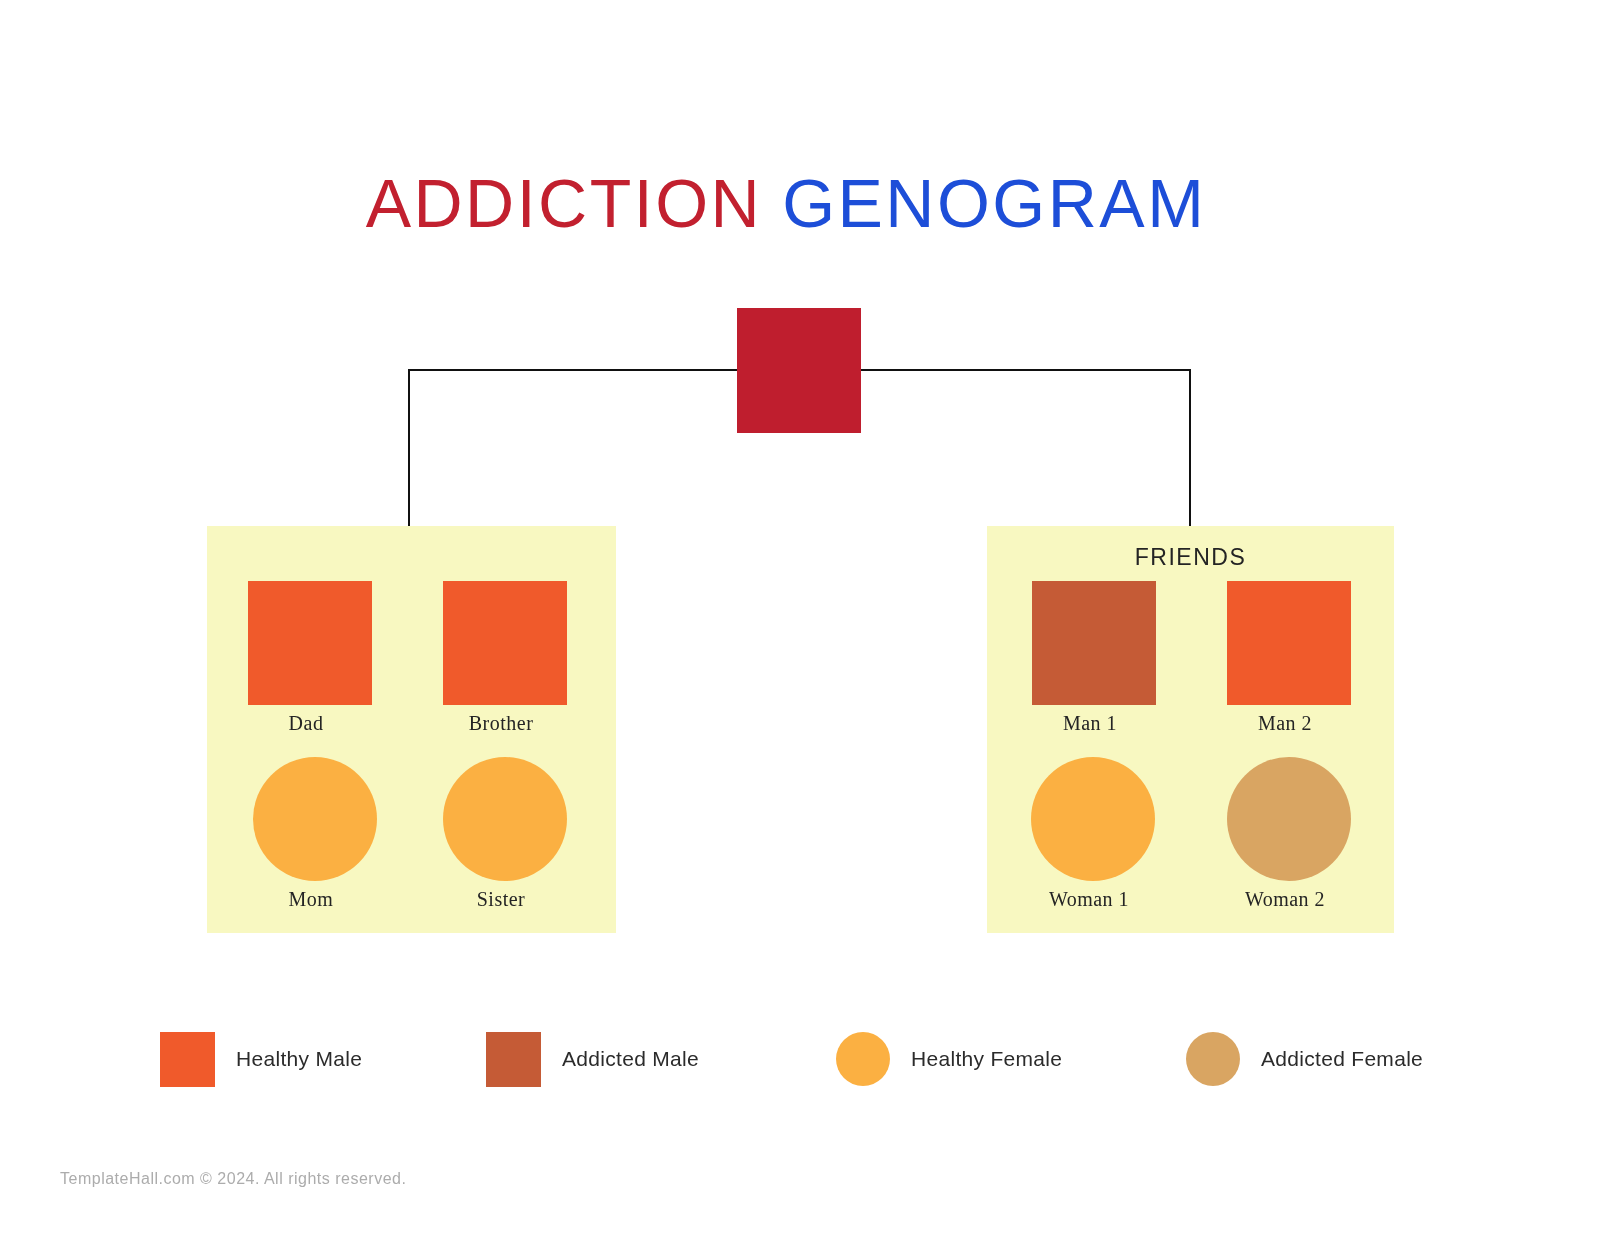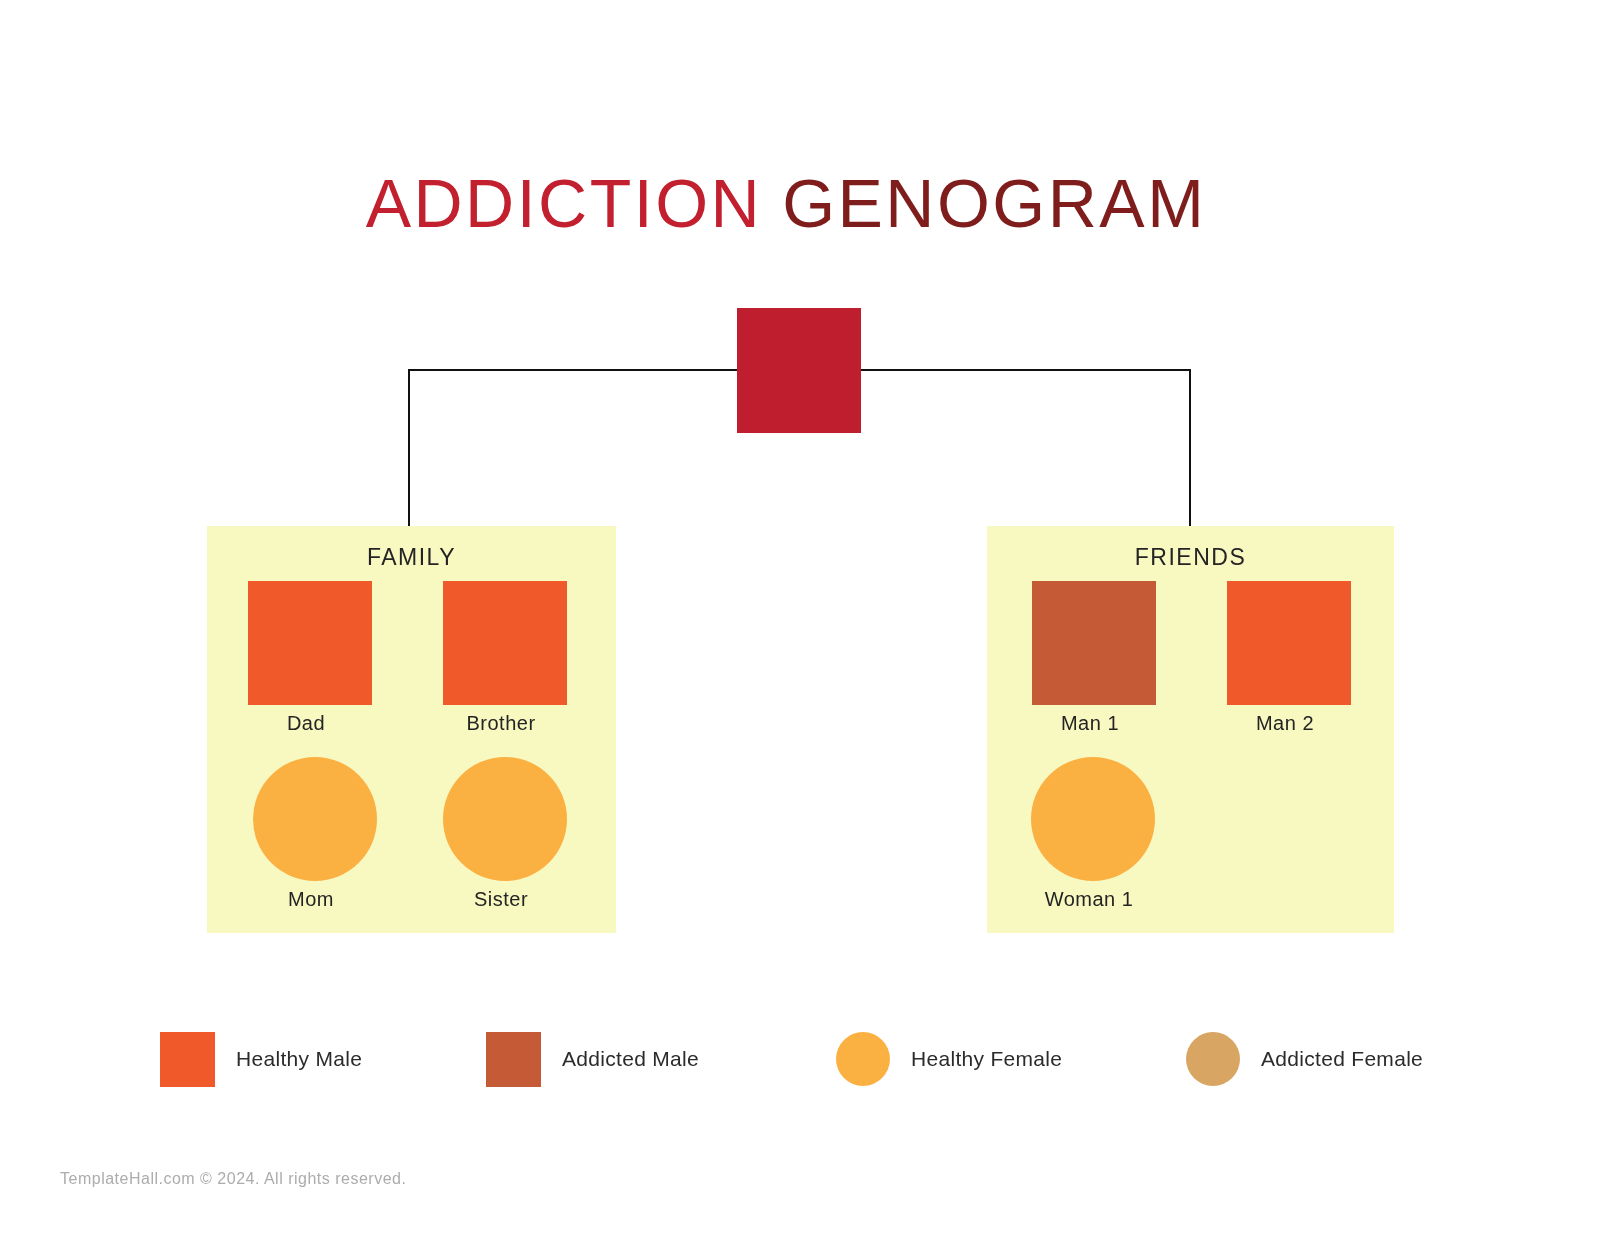--- a/index.html
+++ b/index.html
@@ -60,20 +60,21 @@
     width: 100%;
     text-align: center;
     font-size: 23px;
     letter-spacing: 1.5px;
     color: #242424;
   }
   .member {
     position: absolute;
     width: 116px;
     text-align: center;
+    font-family: Liberation Serif, serif;
   }
   .member .shape {
     width: 124px;
     height: 124px;
   }
   .member .shape.circle { border-radius: 50%; }
   .member-label {
     margin-top: 7px;
     font-size: 20px;
     letter-spacing: 0.5px;
@@ -108,31 +109,30 @@
     color: #ACACAC;
     white-space: nowrap;
   }
 </style>
 </head>
 <body>
 
 <div class="page">
 
   <div class="title">
-    <span class="word-red" style="color: rgb(194, 32, 47);">ADDICTION</span><span style="color: #7f1d1d; text-align: center;">GENOGRAM</span>
+    <span class="word-red" style="color: rgb(194, 32, 47);">ADDICTION</span><span style="color: #1d4ed8; text-align: center;">GENOGRAM</span>
   </div>
 
   <div class="line line-h" style="left:408px; top:369px; width:783px;"></div>
   <div class="line line-v" style="left:408px; top:369px; height:158px;"></div>
   <div class="line line-v" style="left:1189px; top:369px; height:158px;"></div>
 
   <div class="root-node" style="background-color: rgb(191, 30, 46);"></div>
 
   <div class="group-box" style="left:207px; top:526px;">
-    <div class="group-title">FAMILY</div>
 
     <div class="member" style="left:41px; top:55px;">
       <div class="shape square" style="background-color: rgb(240, 90, 43);"></div>
       <div class="member-label">Dad</div>
     </div>
 
     <div class="member" style="left:236px; top:55px;">
       <div class="shape square" style="background-color: rgb(240, 90, 43);"></div>
       <div class="member-label">Brother</div>
     </div>
@@ -159,20 +159,24 @@
     <div class="member" style="left:240px; top:55px;">
       <div class="shape square" style="background-color: rgb(240, 90, 43);"></div>
       <div class="member-label">Man 2</div>
     </div>
 
     <div class="member" style="left:44px; top:231px;">
       <div class="shape circle" style="background-color: rgb(251, 176, 66);"></div>
       <div class="member-label">Woman 1</div>
     </div>
 
+    <div class="member" style="left:240px; top:231px;">
+      <div class="shape circle" style="background-color: rgb(217, 165, 98);"></div>
+      <div class="member-label">Woman 2</div>
+    </div>
   </div>
 
   <div>
     <div class="legend-item" style="left:148px;padding-left:12px;">
       <div class="legend-swatch square" style="background-color: rgb(240, 90, 43);"></div>
       <div class="legend-label">Healthy Male</div>
     </div>
 
     <div class="legend-item" style="left:486px;">
       <div class="legend-swatch square" style="background-color: rgb(197, 91, 54);"></div>

